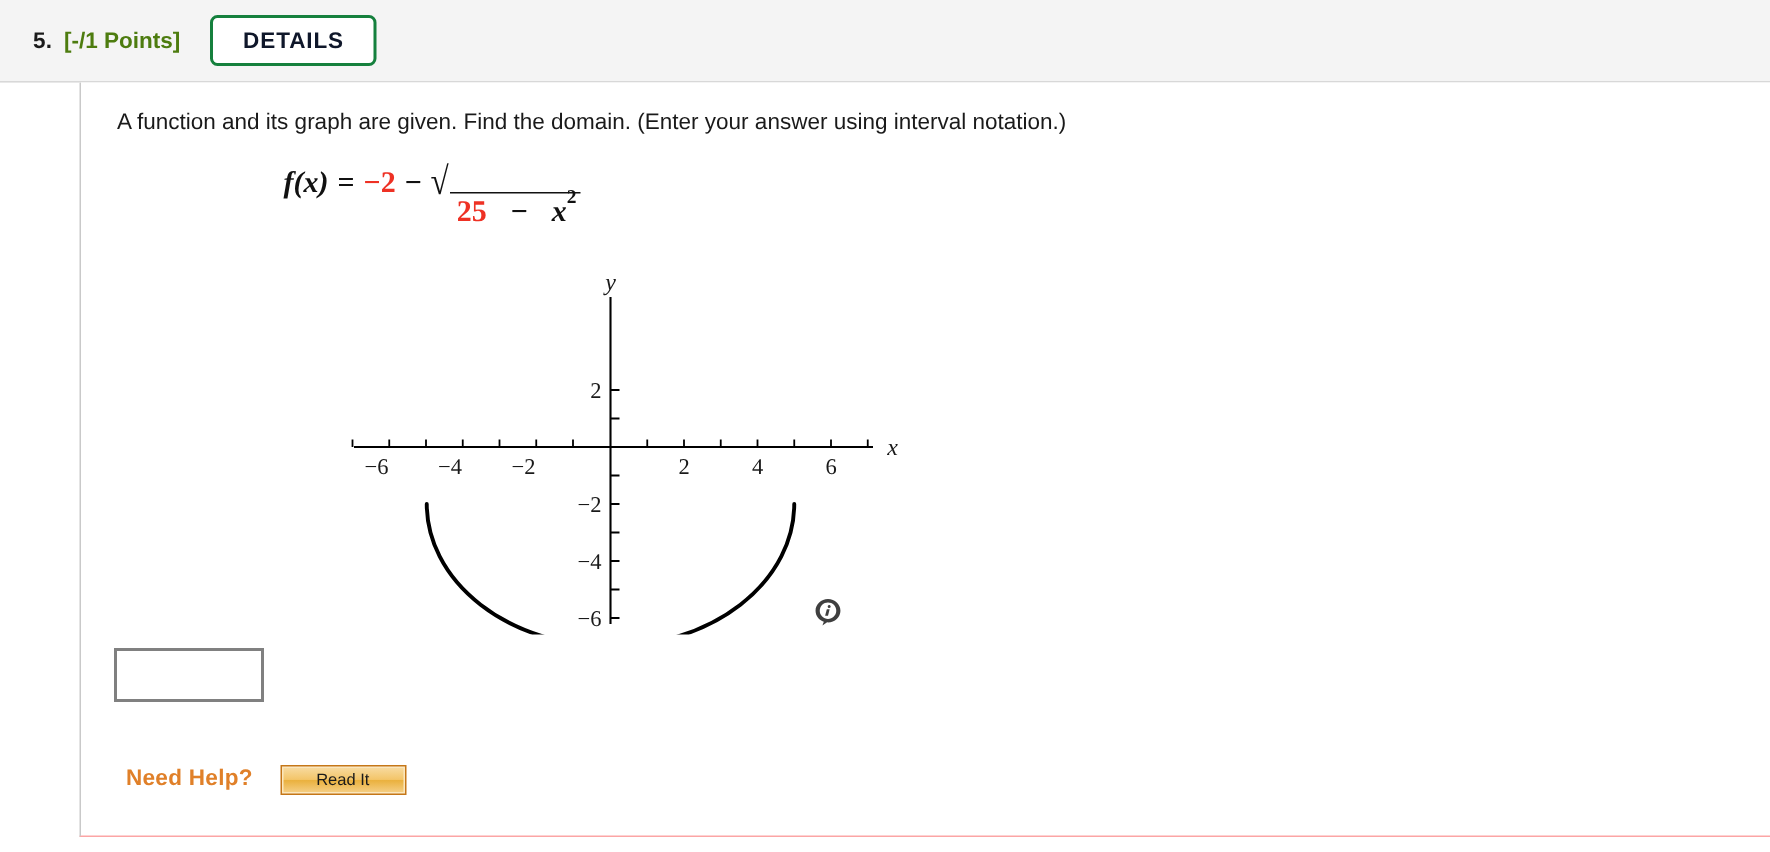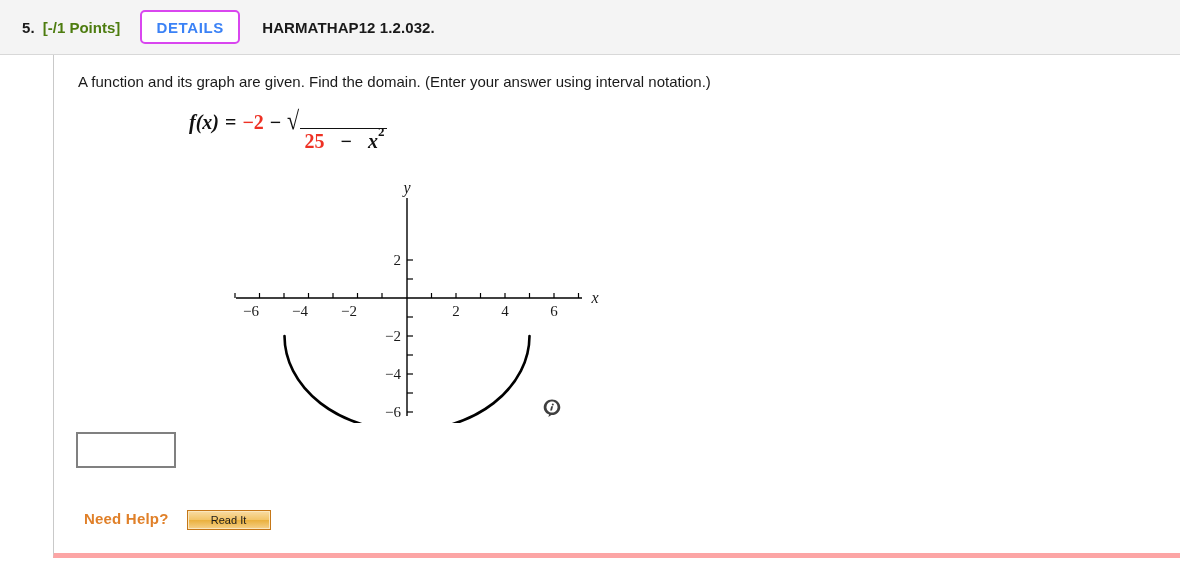--- a/index.html
+++ b/index.html
@@ -36,26 +36,26 @@
     letter-spacing: 0.1px;
   }
   .q-points {
     margin-left: 8px;
     font-size: 15px;
     font-weight: bold;
     color: #4d7c0f;
   }
   .details-button {
     margin-left: 20px;
-    width: 100px;
+    width: 111px;
     height: 34px;
-    border: 2px solid #d946ef;
+    border: 2px solid #15803d;
     border-radius: 5px;
     background: #ffffff;
-    color: #3b82f6;
+    color: #0f172a;
     font-size: 15px;
     font-weight: bold;
     letter-spacing: 0.6px;
     display: flex;
     align-items: center;
     justify-content: center;
     box-sizing: border-box;
     cursor: pointer;
   }
   .ref-code {
@@ -67,21 +67,21 @@
   }
 
   
   .panel {
     position: absolute;
     left: 53px;
     top: 55px;
     width: 1127px;
     height: 503px;
     border-left: 1px solid #c9c9c9;
-    border-bottom: 5px solid #fca5a5;
+    border-bottom: 1px solid #fca5a5;
     box-sizing: border-box;
     background: #ffffff;
   }
 
   .prompt {
     position: absolute;
     left: 24px;
     top: 18px;
     font-size: 15px;
     color: #1a1a1a;
@@ -196,21 +196,20 @@
     cursor: pointer;
   }
 </style>
 </head>
 <body>
 
 <div class="header-band">
   <span class="q-number">5.</span>
   <span class="q-points">[-/1 Points]</span>
   <div class="details-button">DETAILS</div>
-  <span class="ref-code">HARMATHAP12 1.2.032.</span>
 </div>
 
 <div class="panel">
 
   <div class="prompt">A function and its graph are given. Find the domain. (Enter your answer using interval notation.)</div>
 
   <div class="formula">
     <span class="it">f(x)</span>
     <span class="sp"></span>
     <span>=</span>

